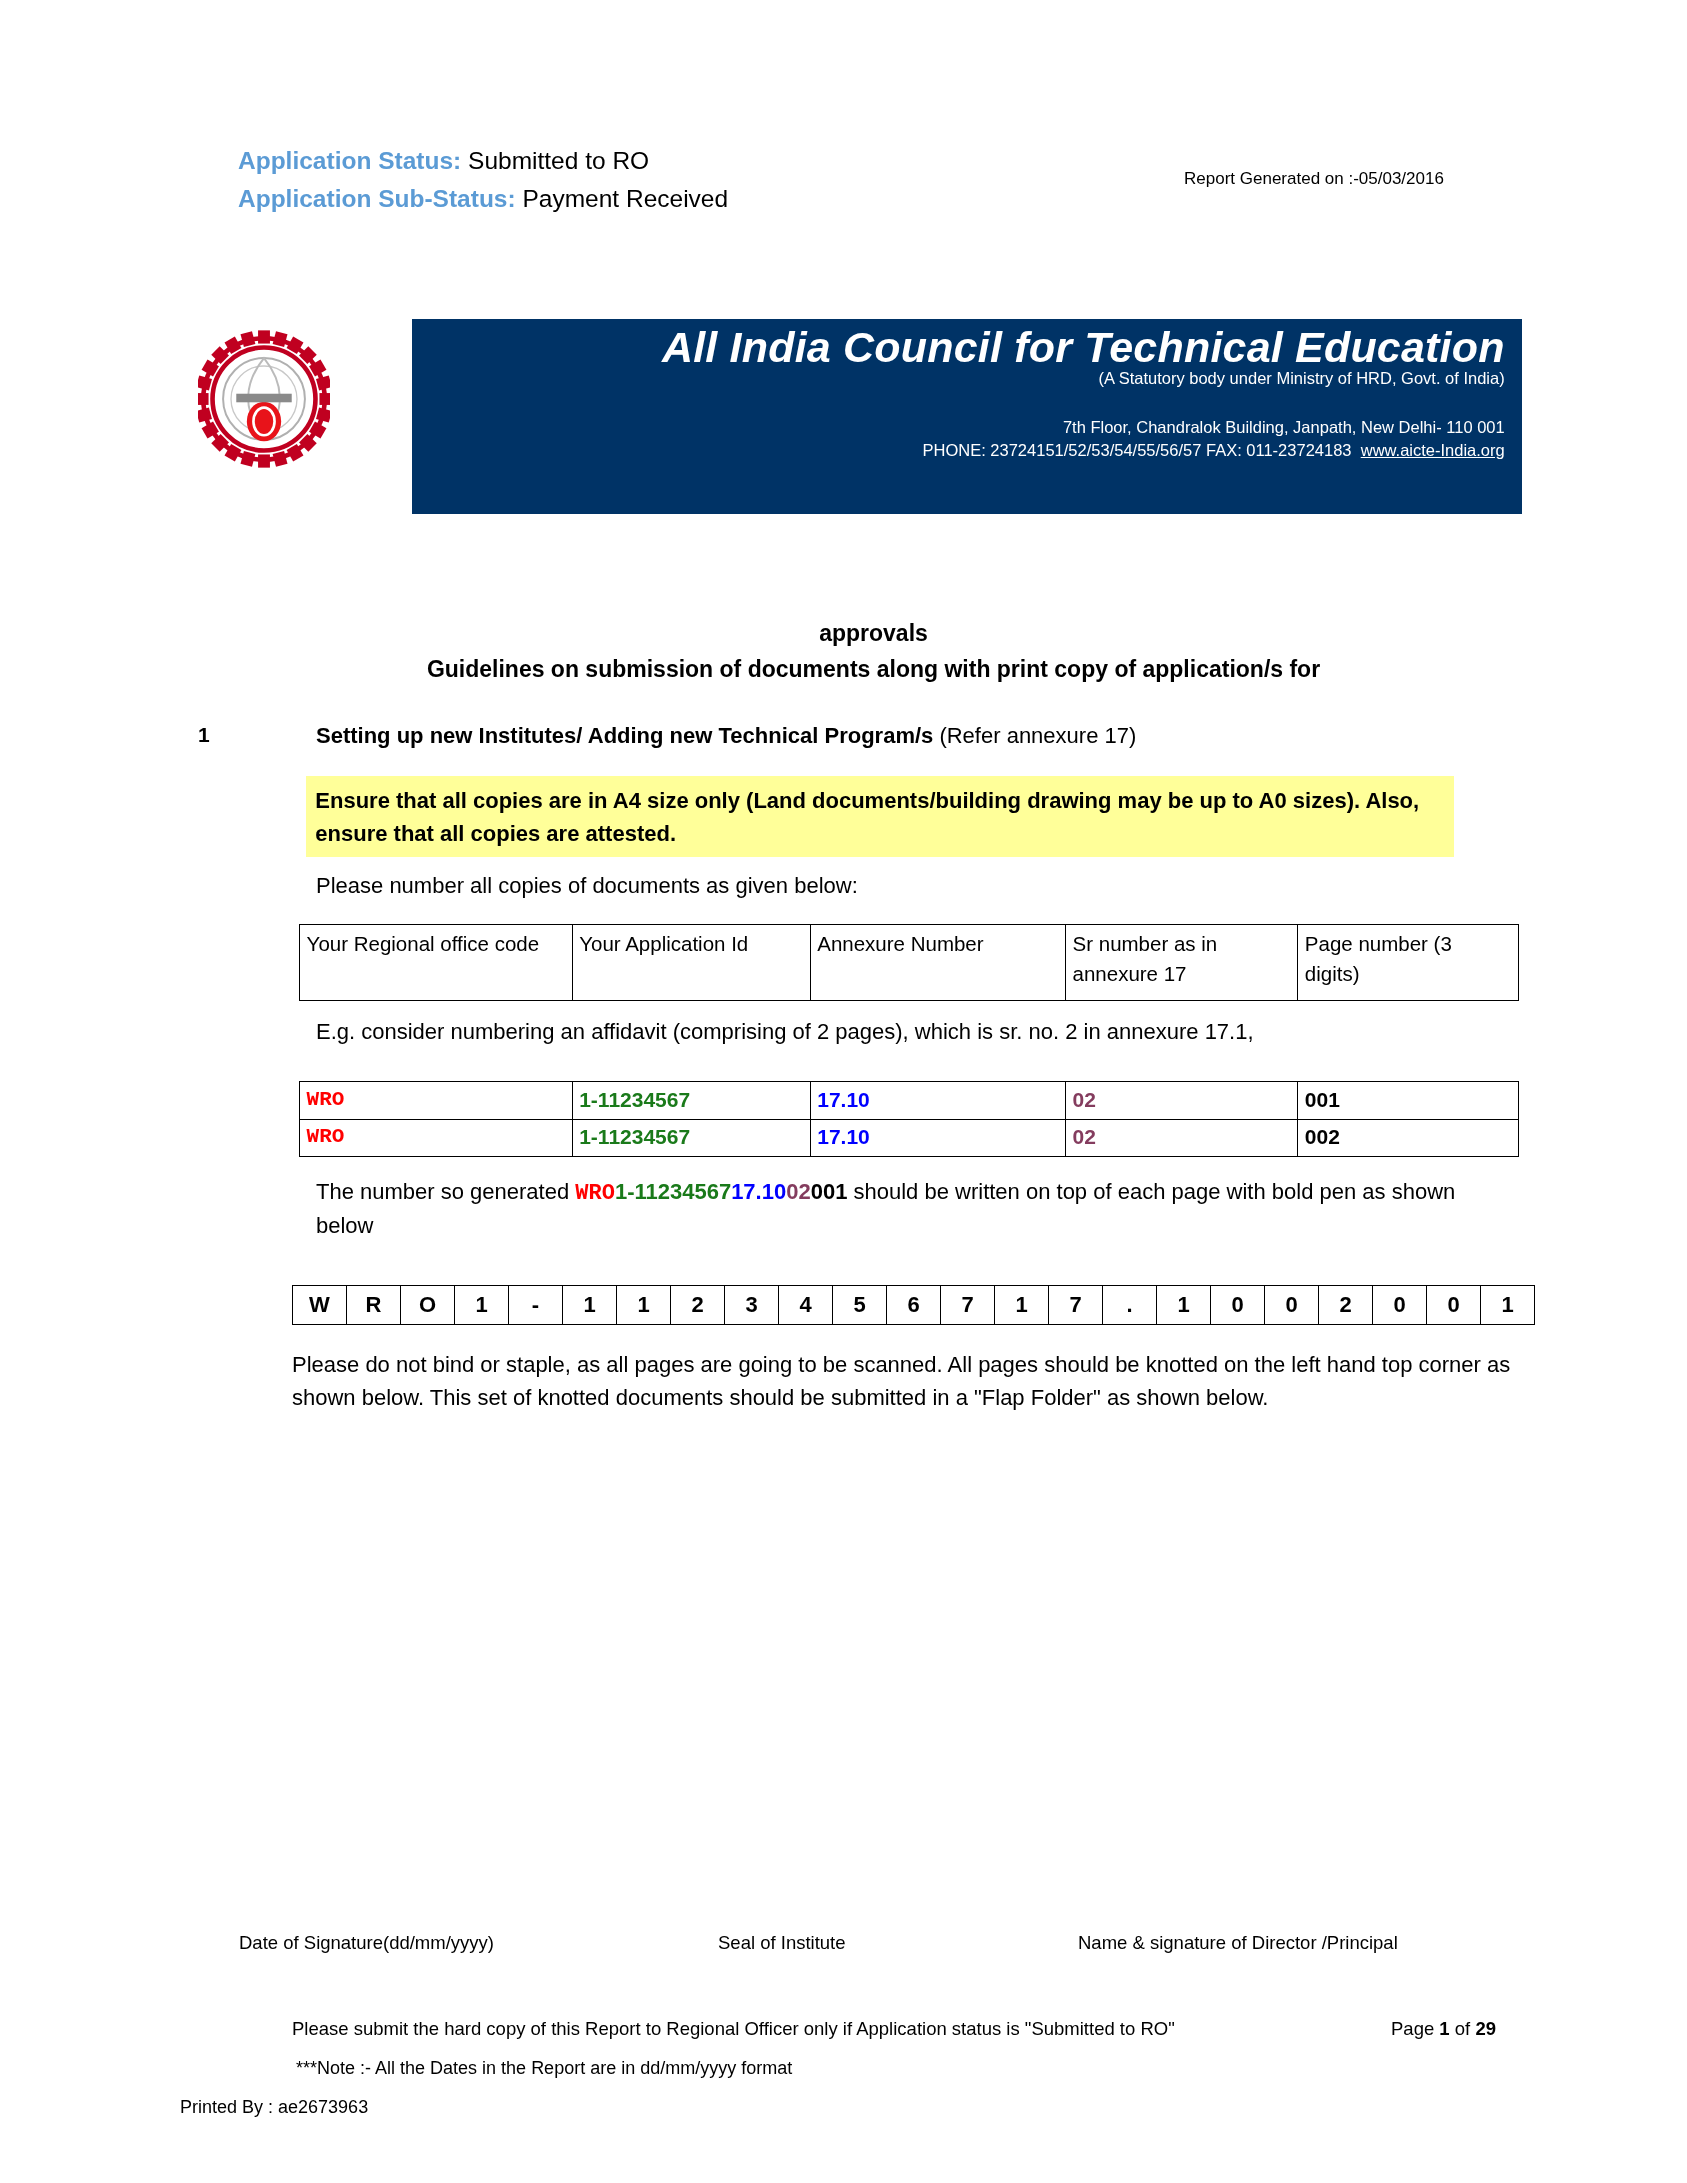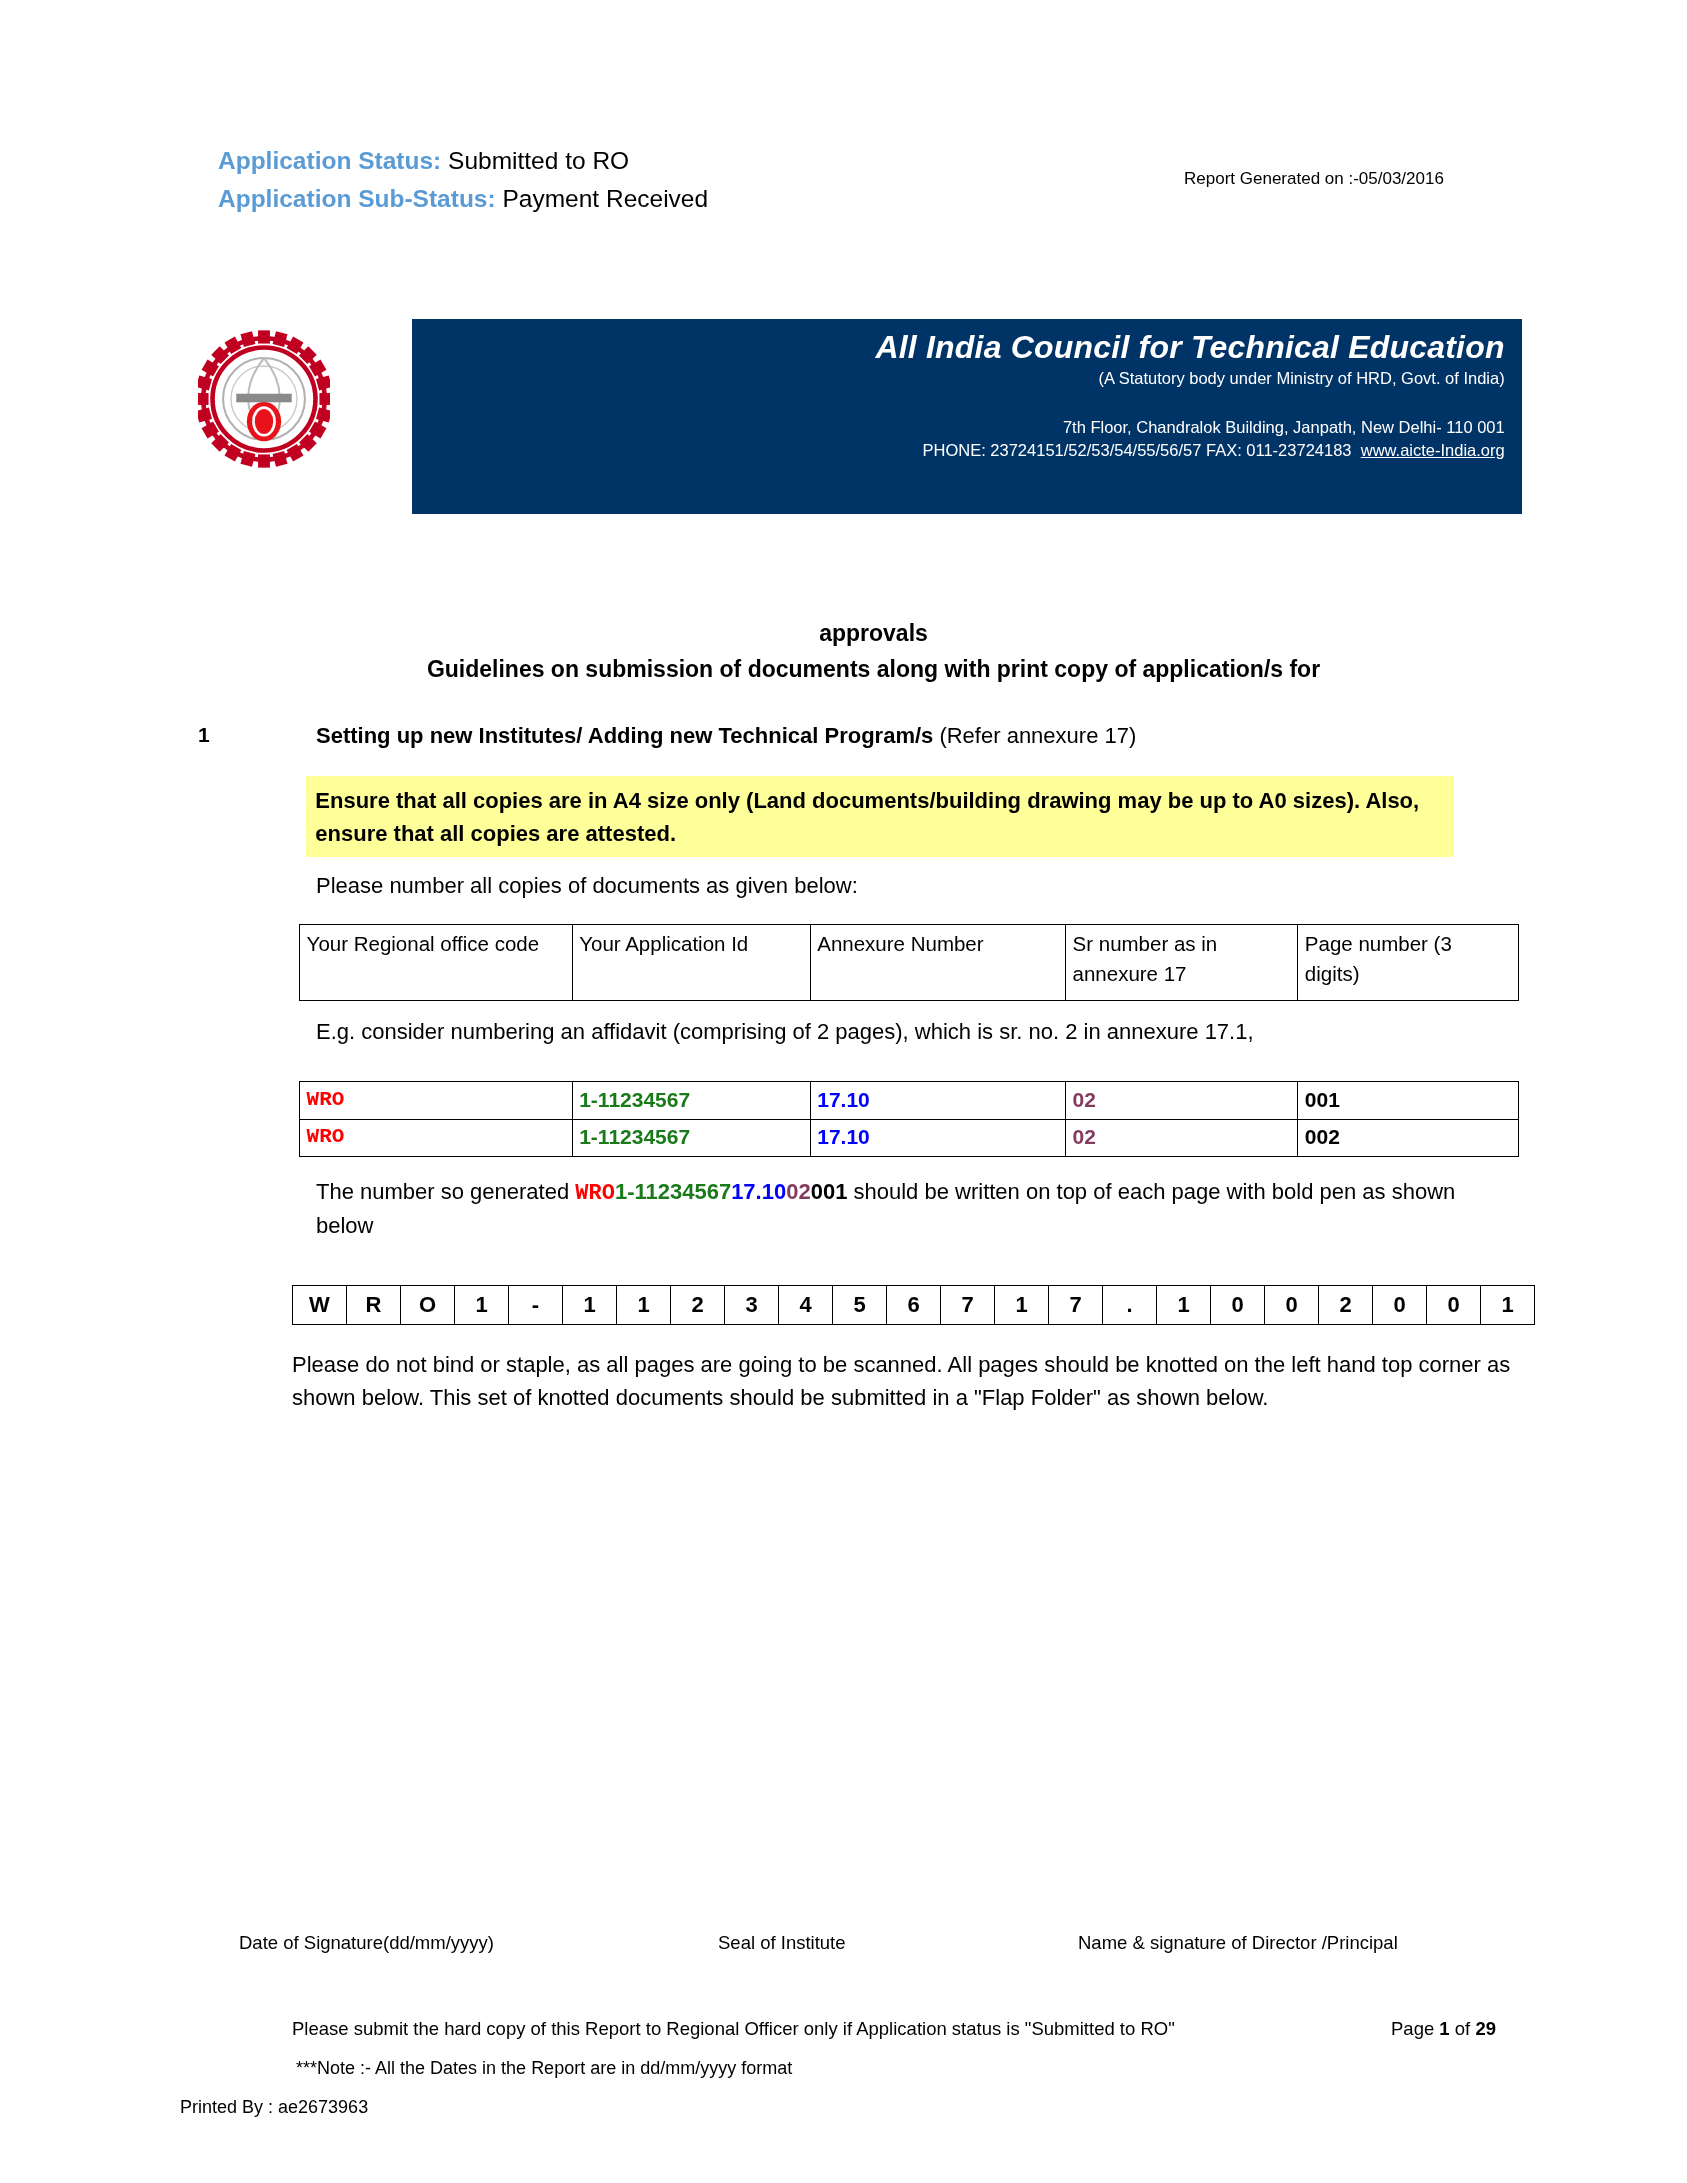--- a/index.html
+++ b/index.html
@@ -41,20 +41,21 @@
     left: 218px;
   }
   .status-line {
     font-size: 24.5px;
     line-height: 38px;
     white-space: nowrap;
   }
   .status-key {
     color: #5b9bd5;
     font-weight: bold;
+    margin-left: 20px;
   }
   .status-val {
     color: #000000;
   }
 
   .report-generated {
     position: absolute;
     top: 169px;
     left: 1184px;
     font-size: 17px;
@@ -77,21 +78,21 @@
     left: 412px;
     width: 1110px;
     height: 195px;
     background: #003366;
     color: #ffffff;
     box-sizing: border-box;
     padding: 8px 12px 6.6px 12px;
   }
   .banner-title {
     text-align: right;
-    font-size: 32px;
+    font-size: 43px;
     font-weight: bold;
     font-style: italic;
     line-height: 40px;
     padding-right: 5.3px;
     letter-spacing: 0.2px;
   }
   .banner-sub {
     text-align: right;
     font-size: 16.5px;
     line-height: 22.5px;

